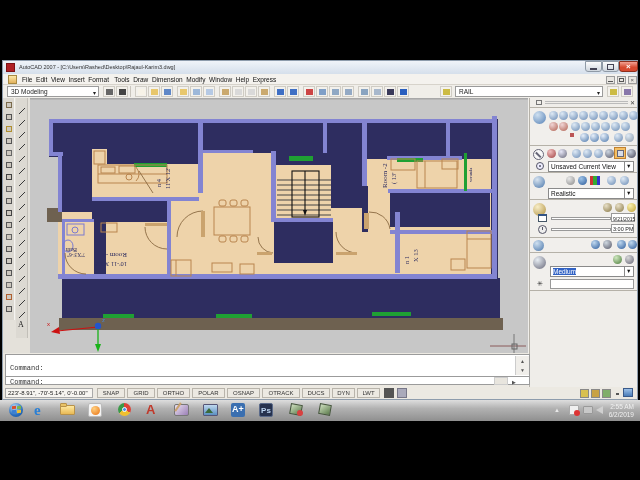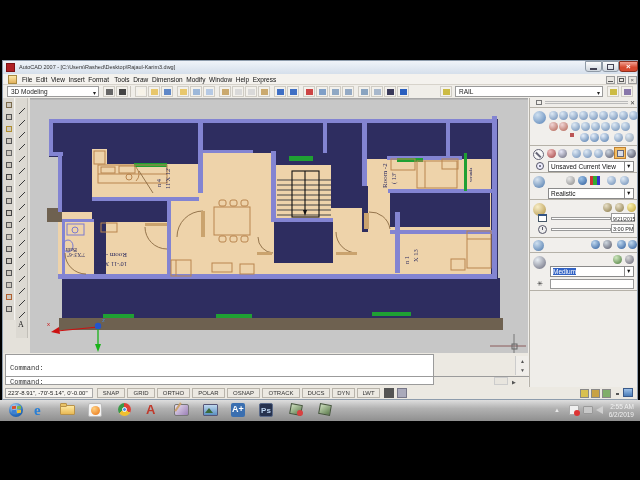--- a/index.html
+++ b/index.html
@@ -408,21 +408,21 @@
       <div class="abs" style="left:2px;top:155px;width:107px;height:38px;background:#f1efec;border-bottom:1px solid #b5b1a8"></div>
       <div class="abs" style="left:5px;top:158px;width:13px;height:13px;border-radius:50%;background:radial-gradient(circle at 35% 30%,#e8eef4,#667)"></div>
       <div class="abs" style="left:85px;top:157px;width:9px;height:9px;border-radius:50%;background:radial-gradient(circle at 35% 30%,#cfe8c0,#4a7a3a)"></div>
       <div class="abs" style="left:97px;top:157px;width:9px;height:9px;border-radius:50%;background:radial-gradient(circle at 35% 30%,#d8d8d8,#667)"></div>
       <div class="abs" style="left:22px;top:168px;width:84px;height:11px;background:#fff;border:1px solid #8a8a8a;font-size:6.5px;padding:1px 0 0 2px"><span style="background:#3162c4;color:#fff">Medium</span><span style="position:absolute;right:0;top:0;width:9px;height:9px;border-left:1px solid #8a8a8a;font-size:5.5px;padding:1px 0 0 1px;color:#111">▼</span></div>
       <div class="abs" style="left:9px;top:182px;font-size:7px;color:#333">✳</div>
       <div class="abs" style="left:22px;top:181px;width:84px;height:10px;background:#fff;border:1px solid #999"></div>
       <div class="abs" style="left:2px;top:193px;width:107px;height:96px;background:#efede9"></div>
     </div>
 
-  <div class="abs" style="left:2px;top:293px;width:429px;height:31px;background:#fff;border:1px solid #9b9b9b">
+  <div class="abs" style="left:2px;top:293px;width:525px;height:31px;background:#fff;border:1px solid #9b9b9b">
     <div class="abs" style="left:4px;top:9px;font-family:'Liberation Mono',monospace;font-size:7px;color:#333">Command:</div>
     <div class="abs" style="left:0px;top:21px;width:523px;height:0;border-top:1px solid #9b9b9b"></div>
     <div class="abs" style="left:4px;top:23px;font-family:'Liberation Mono',monospace;font-size:7px;color:#333">Command:</div>
     <div class="abs" style="left:509px;top:1px;width:14px;height:19px;background:#f0eeea;border-left:1px solid #ccc">
         <div style="position:absolute;left:4px;top:2px;font-size:5px;color:#555">▲</div>
         <div style="position:absolute;left:4px;top:11px;font-size:5px;color:#555">▼</div>
       </div>
     <div class="abs" style="left:488px;top:22px;width:14px;height:8px;background:#e8e5de;border:1px solid #ccc"></div>
     <div class="abs" style="left:506px;top:24px;font-size:5px;color:#555">▶</div>
   </div>

